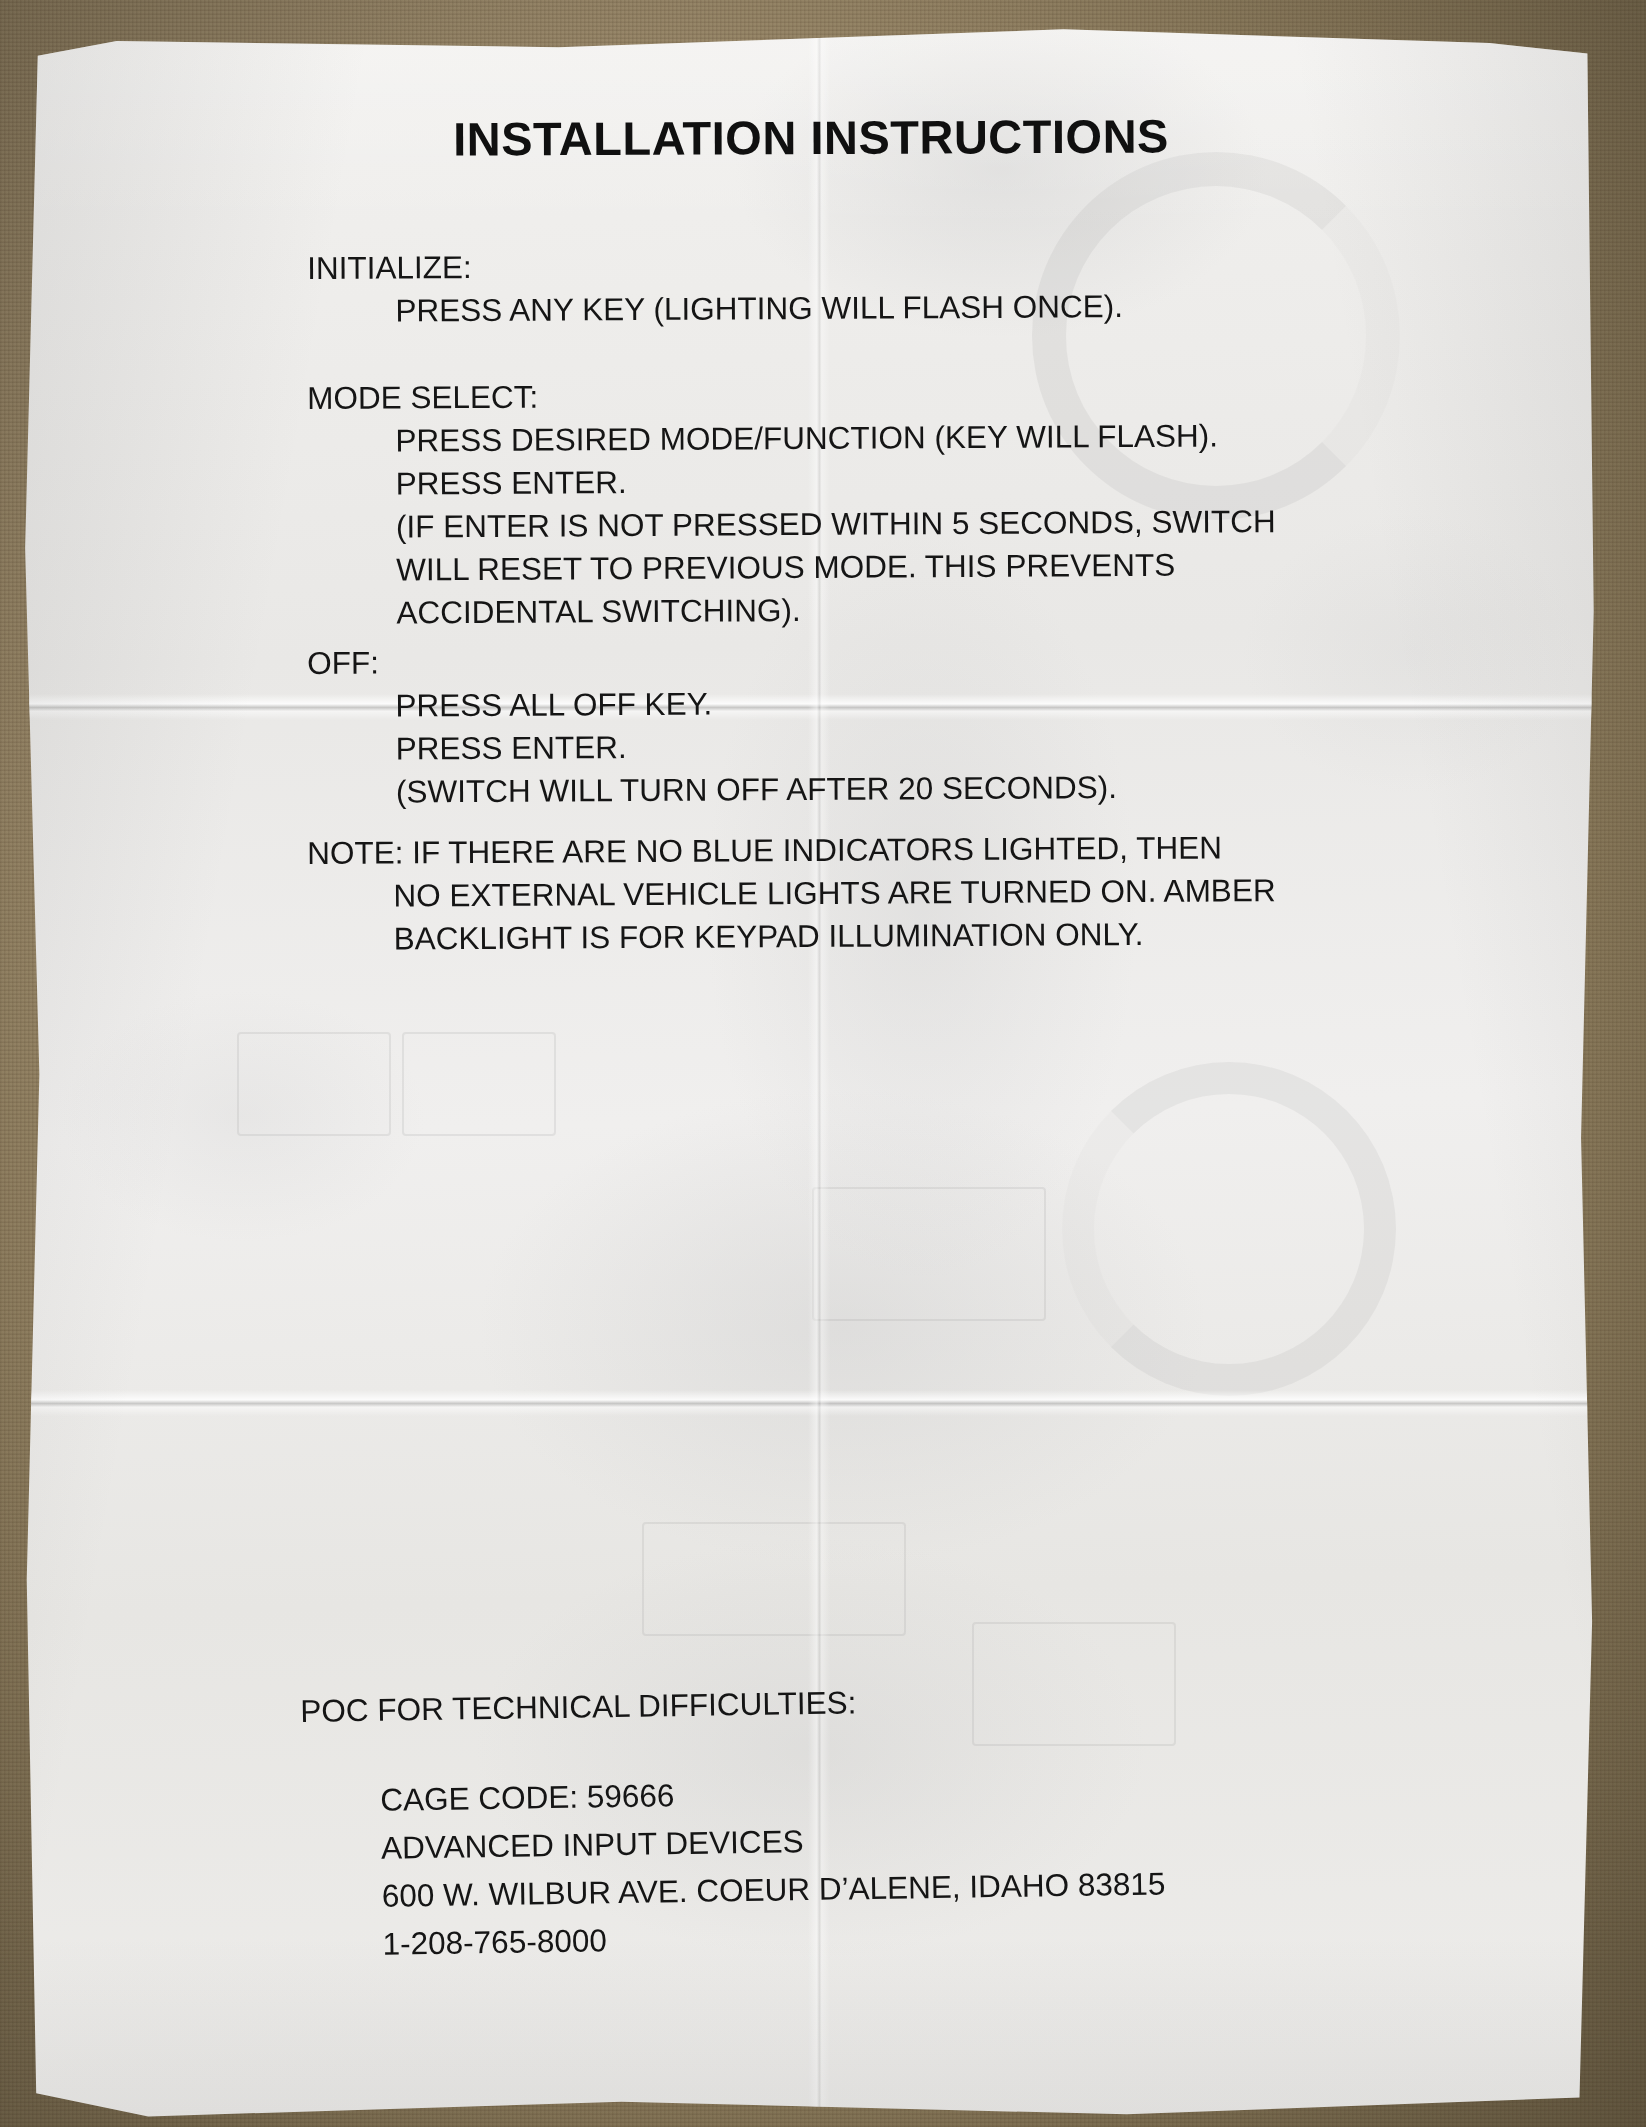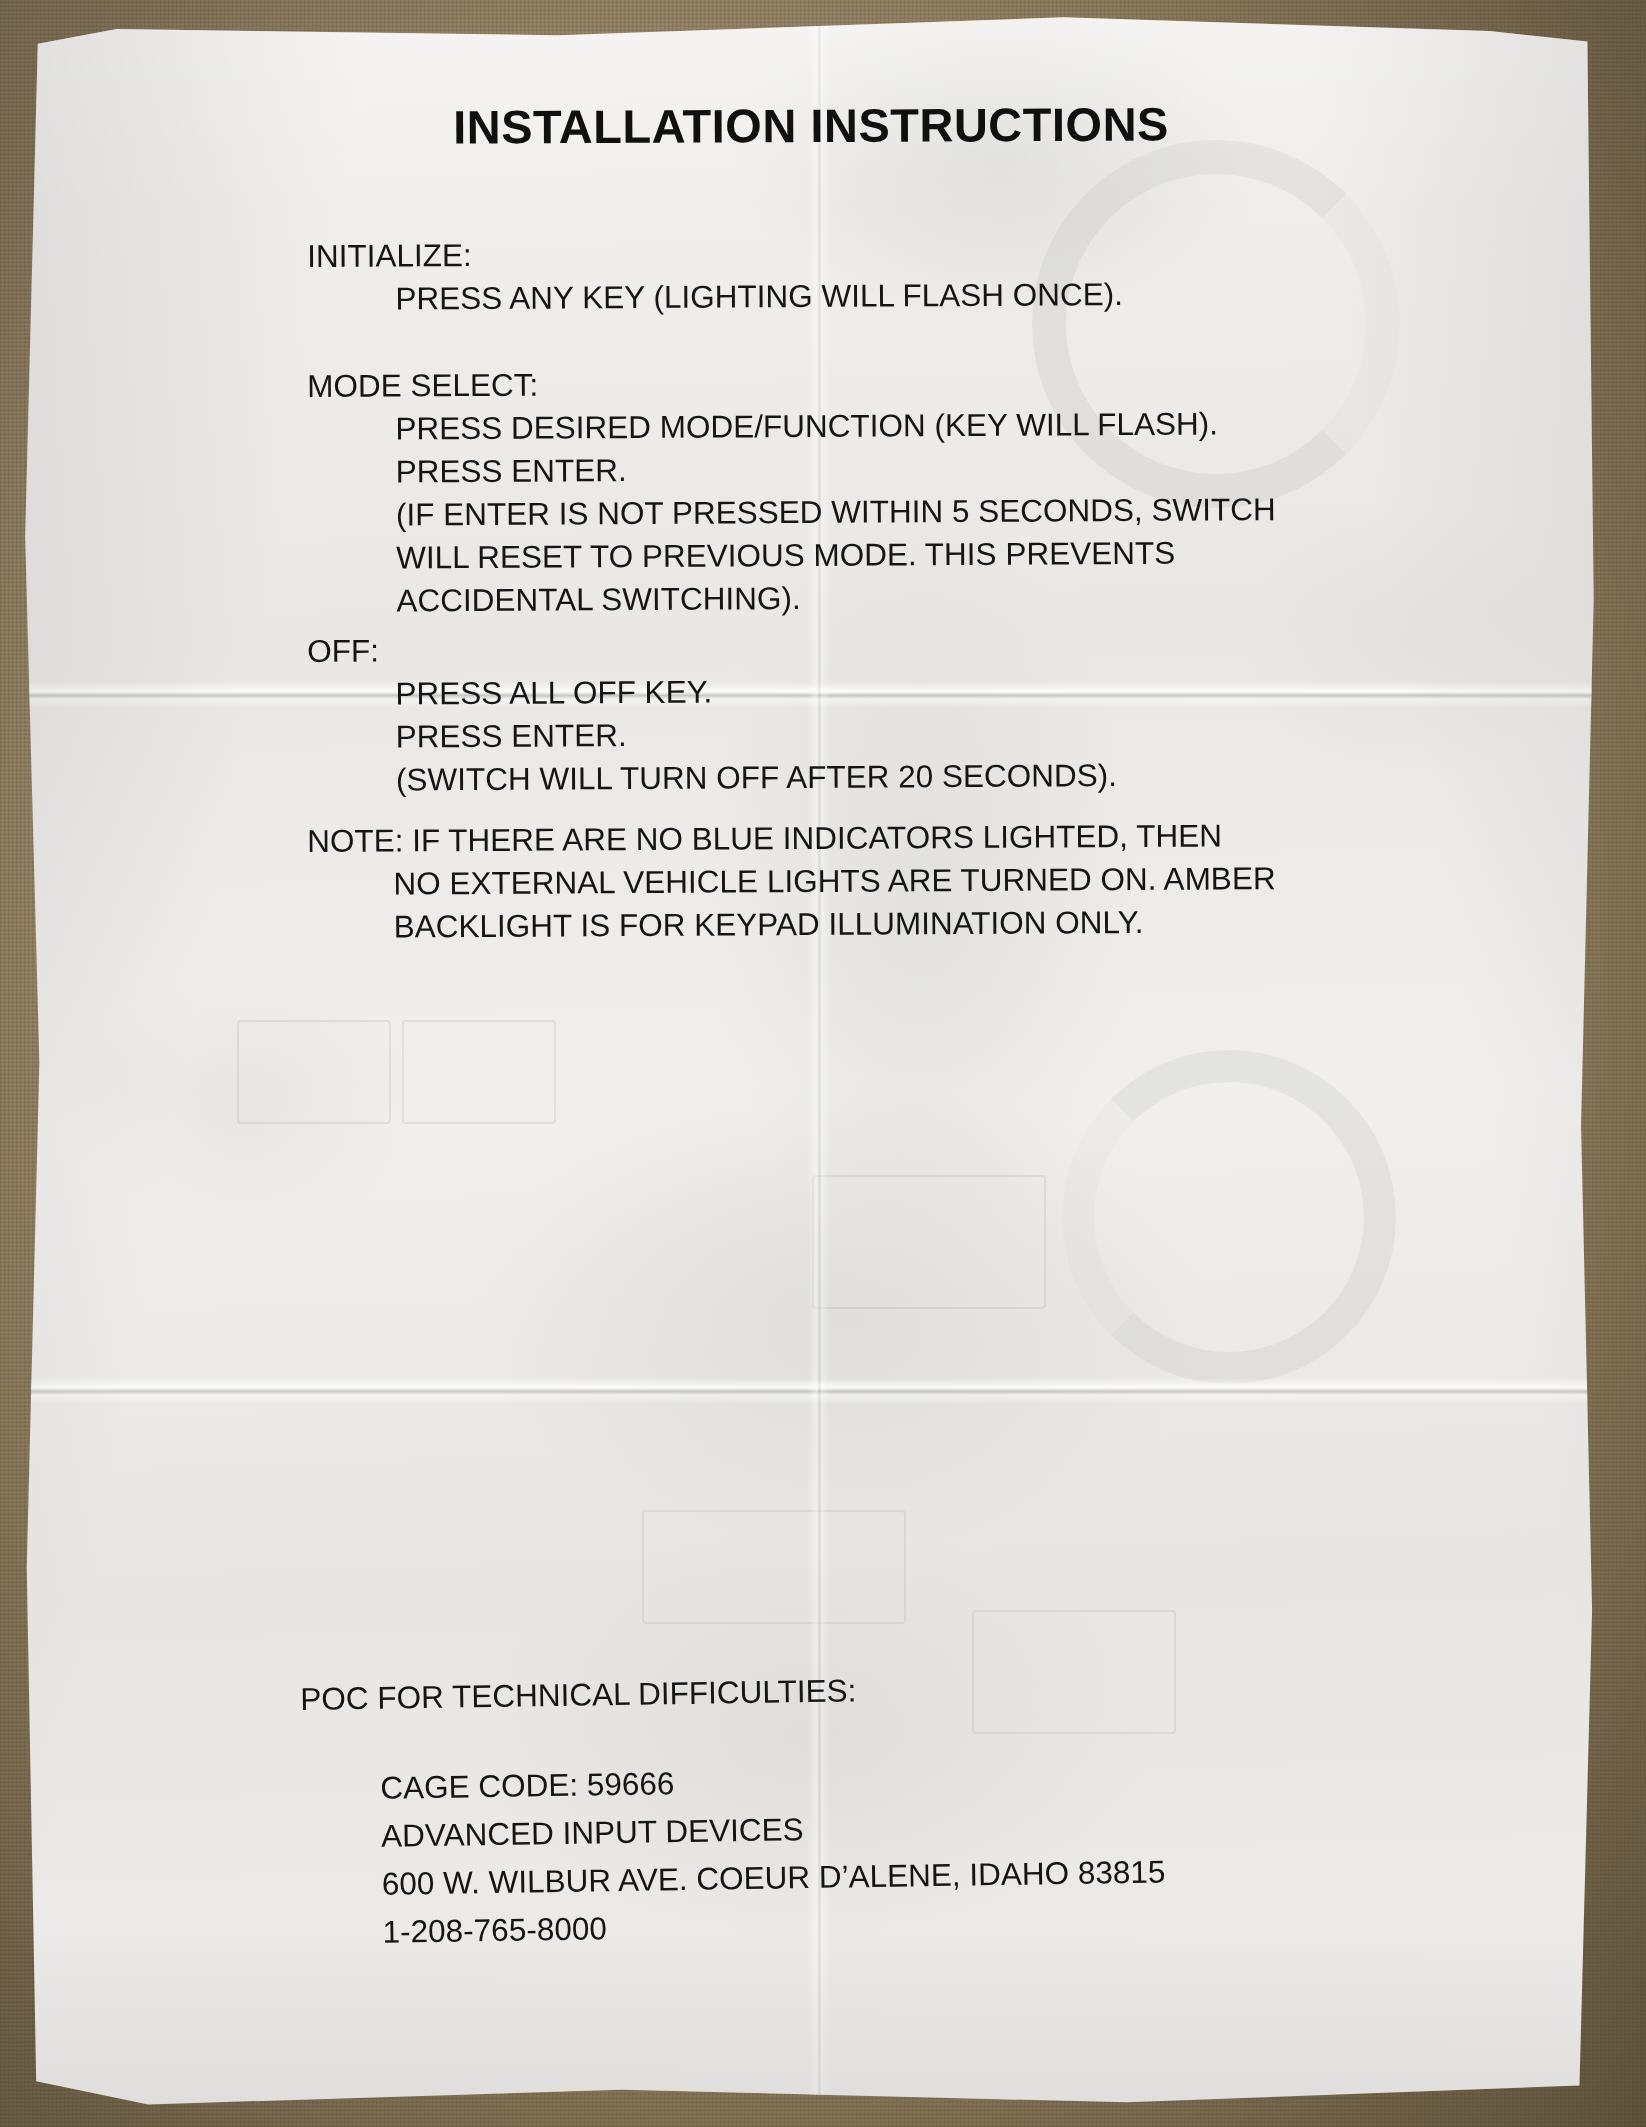--- a/index.html
+++ b/index.html
@@ -28,21 +28,21 @@
     position:absolute;
     inset:0;
     background:
       radial-gradient(ellipse at 50% 50%, rgba(0,0,0,0) 45%, rgba(0,0,0,0.30) 100%);
   }
 
   
   .paper {
     position: absolute;
     left: 22px;
-    top: 10px;
+    top: 22px;
     width: 1578px;
     height: 2105px;
     background:
       linear-gradient(178.2deg, #f2f1ef 0%, #e9e8e6 30%, #f0efee 52%, #e7e6e3 74%, #eeedeb 100%);
     box-shadow: 0 10px 26px rgba(0,0,0,0.45);
     clip-path: polygon(
       1.0% 1.6%,
       6.0% 0.9%,
       34.0% 1.2%,
       66.0% 0.35%,

